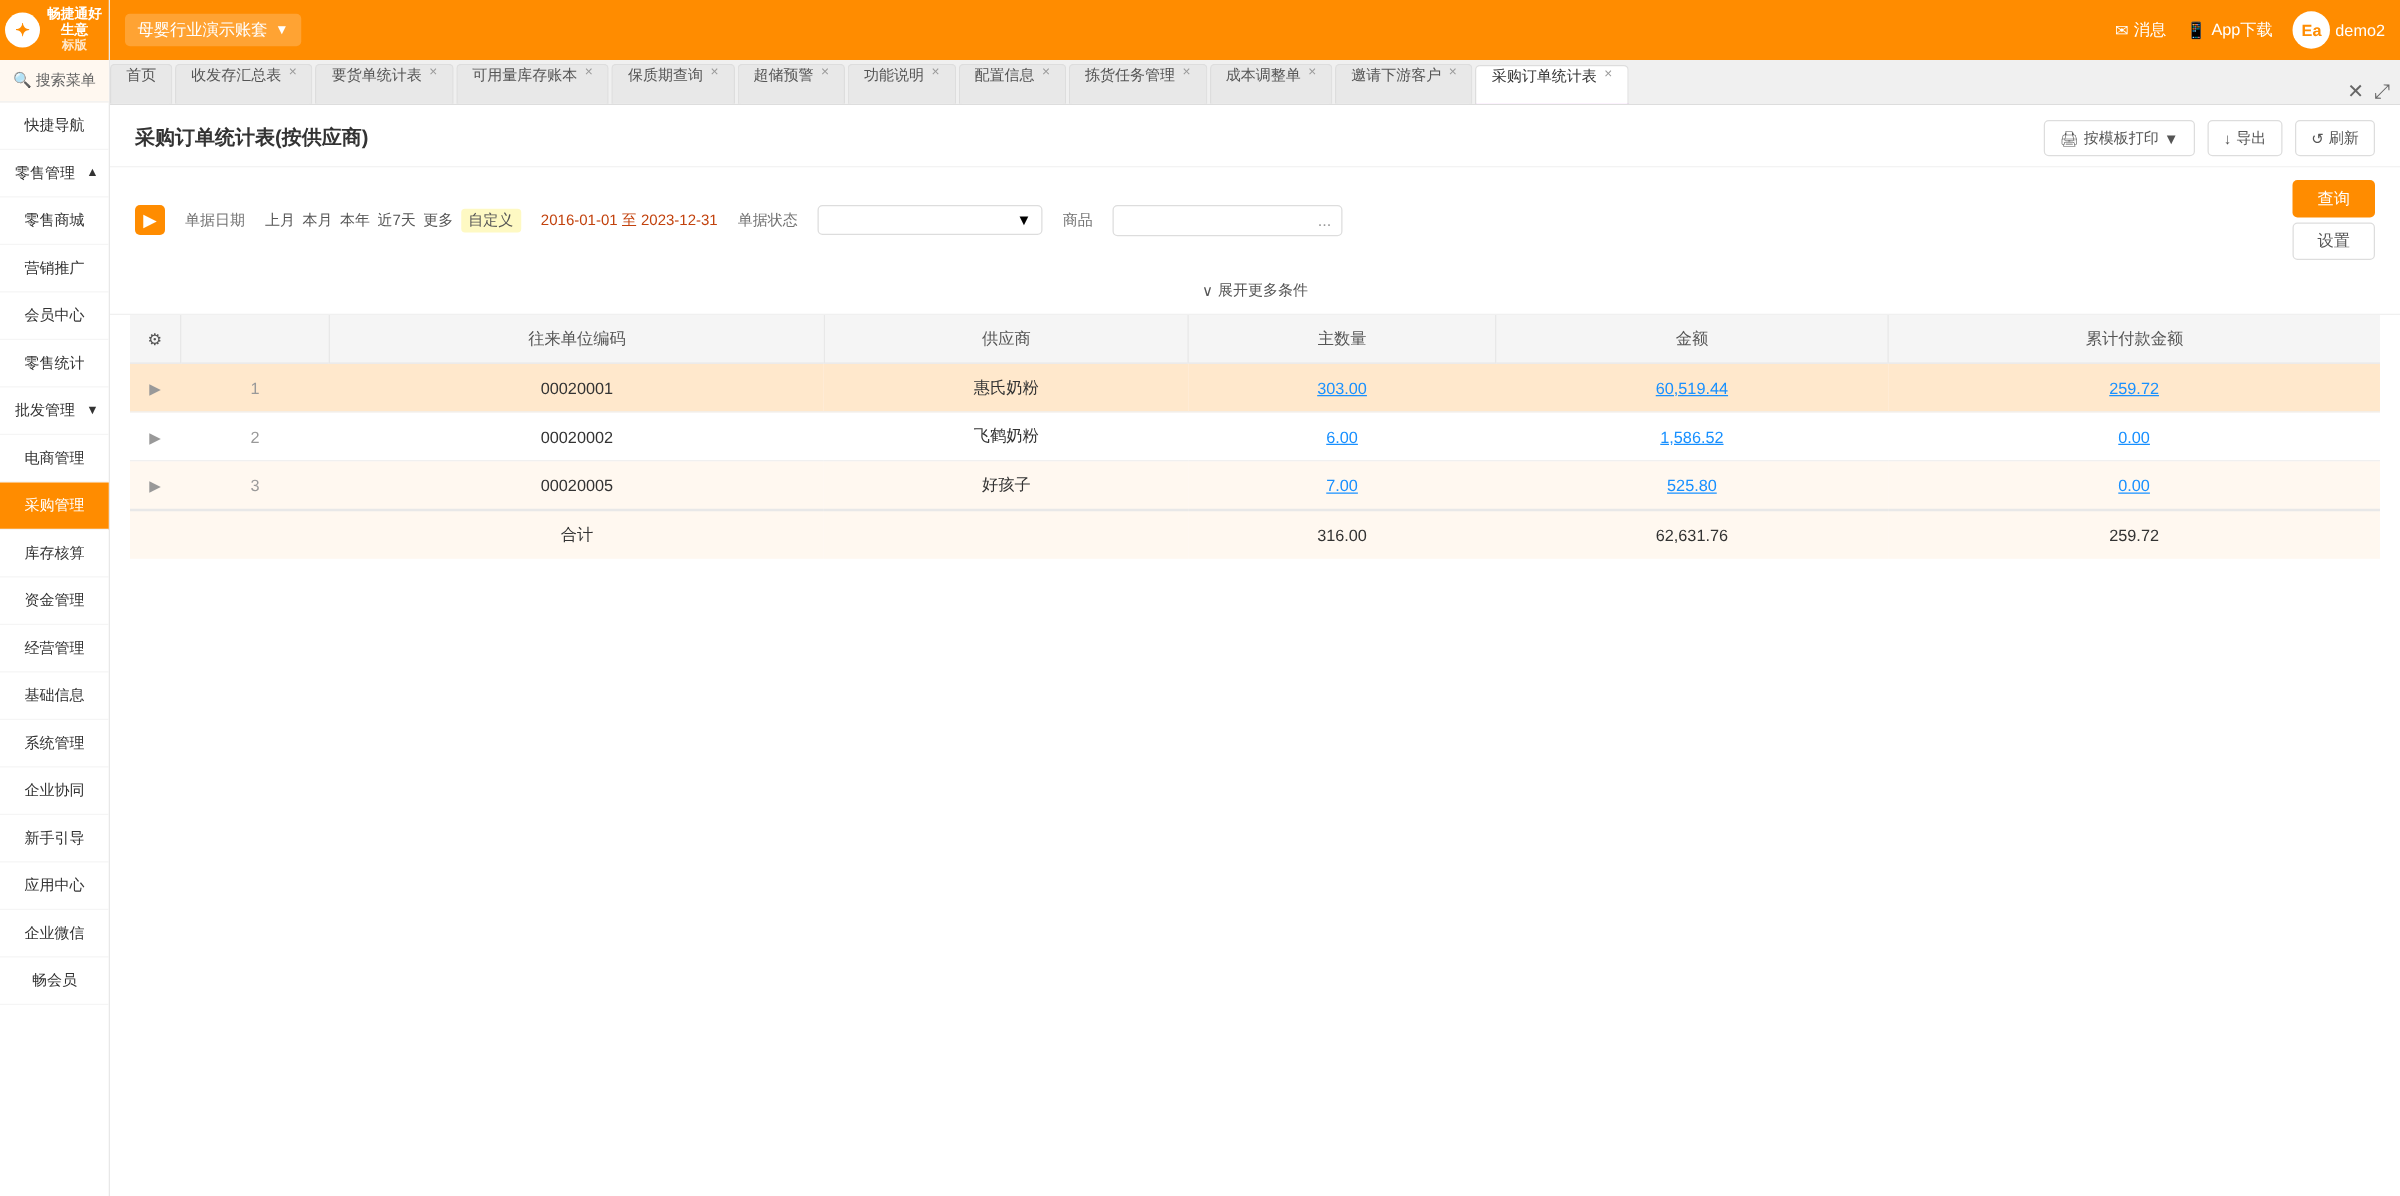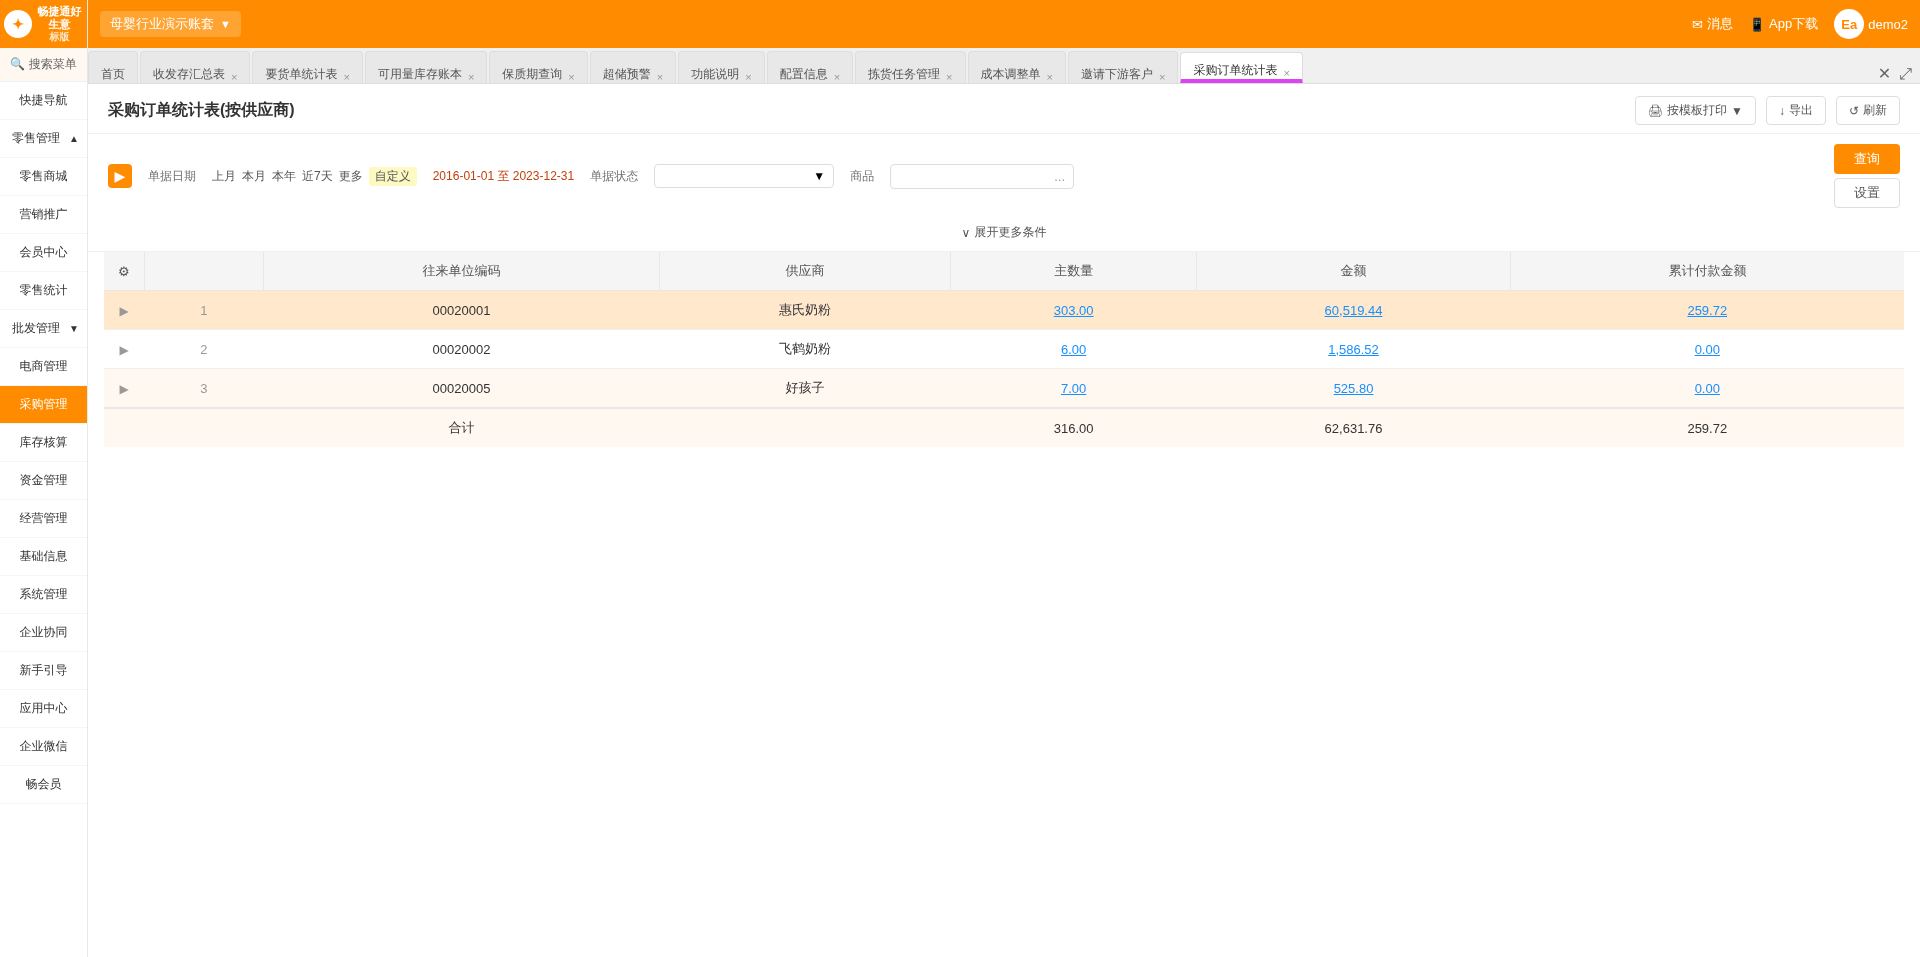--- a/index.html
+++ b/index.html
@@ -112,34 +112,34 @@
       align-items: flex-end;
       padding-left: 0;
       border-bottom: 1px solid #ddd;
       flex-shrink: 0;
       overflow-x: auto;
     }
     .tab-item {
       height: 32px;
       padding: 0 12px;
       display: flex;
-      align-items: flex-end;
+      align-items: flex-start;
       background: #e8e8e8;
       border: 1px solid #ddd;
       border-bottom: none;
       cursor: pointer;
       font-size: 12px;
       color: #555;
       white-space: nowrap;
       margin-right: 2px;
       border-radius: 4px 4px 0 0;
       gap: 6px;
       margin-top: 32px;
     }
-    .tab-item.active { background: #fff; color: #333; border-bottom: 5px solid #d946ef; margin-bottom: -1px; }
+    .tab-item.active { background: #fff; color: #333; border-bottom: 1px solid #d946ef; margin-bottom: -1px; }
     .tab-item .tab-close { font-size: 11px; color: #999; cursor: pointer; }
     .tab-bar-controls { display: flex; align-items: center; margin-left: auto; padding: 0 8px; }
     .tab-bar-controls span { cursor: pointer; font-size: 16px; color: #666; margin-left: 8px; }
 
     
     .content-area {
       flex: 1;
       background: #fff;
       overflow-y: auto;
       padding: 0;

